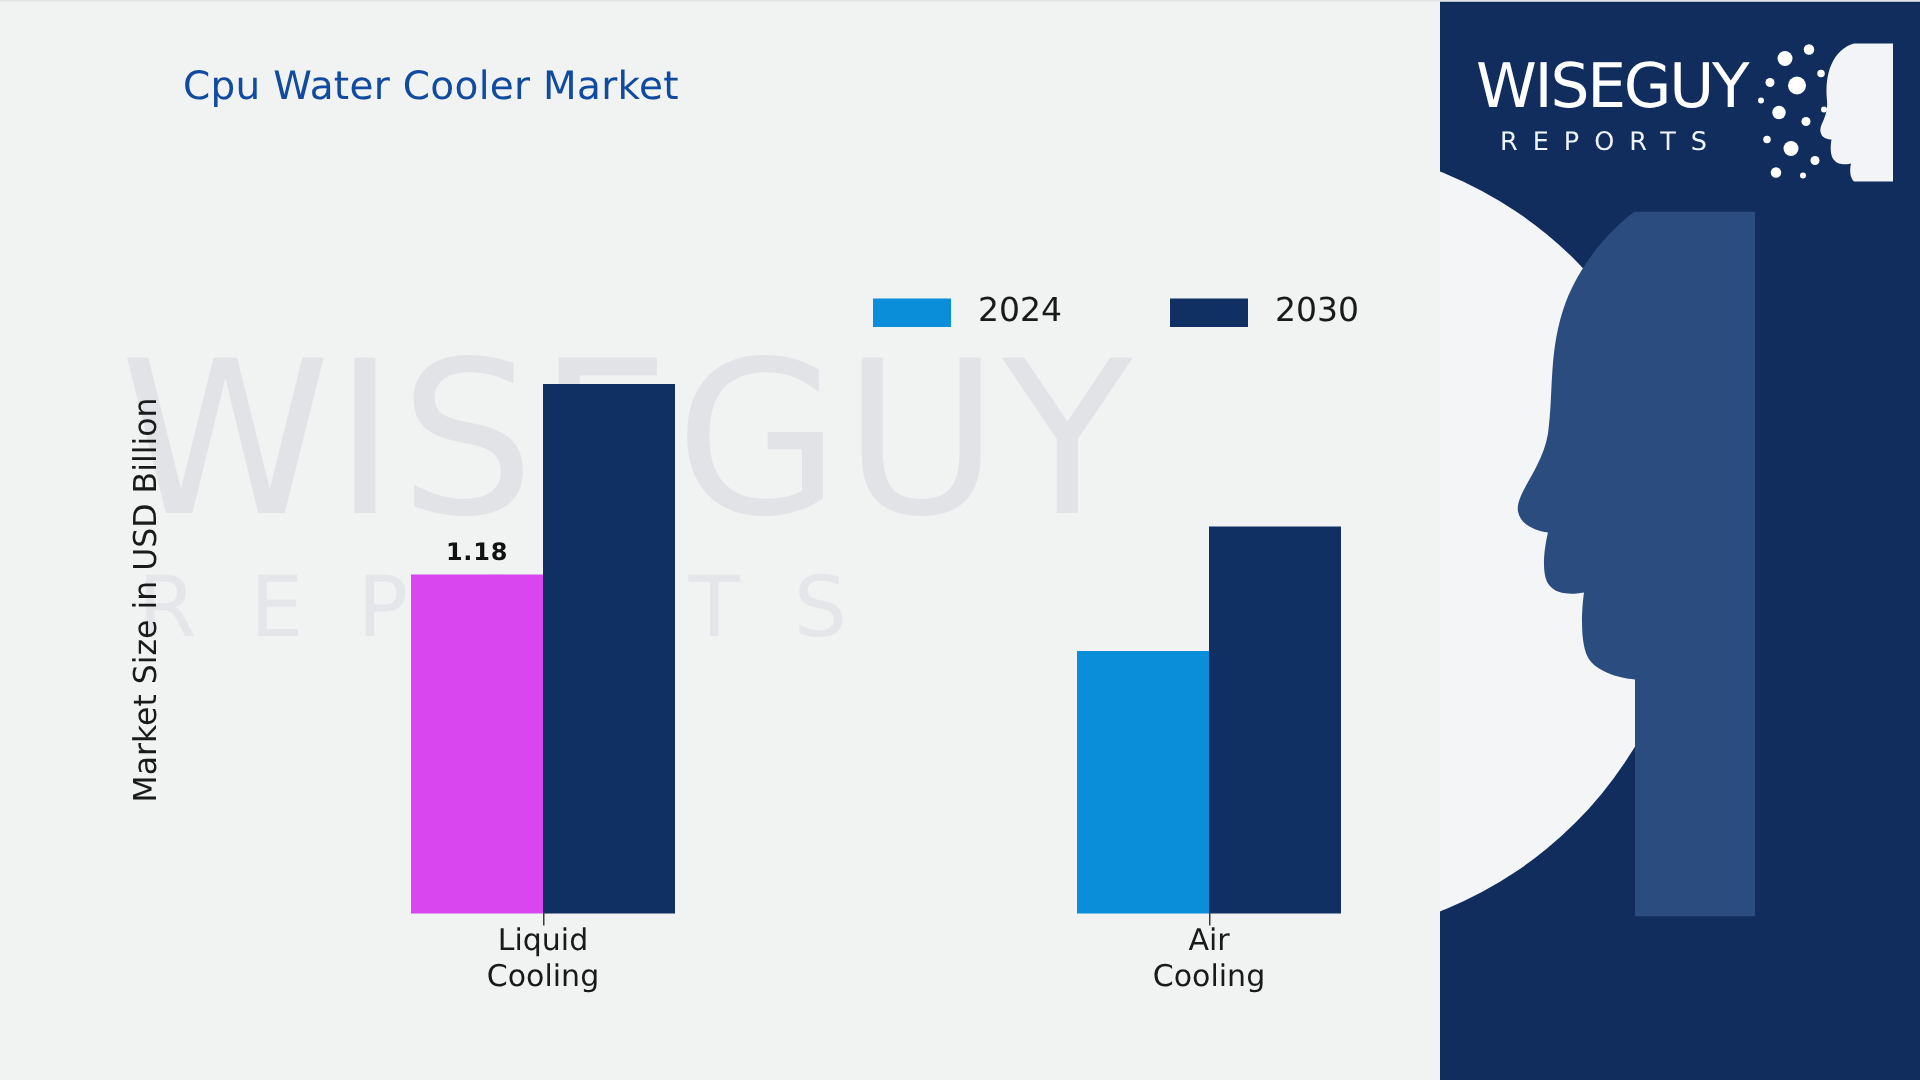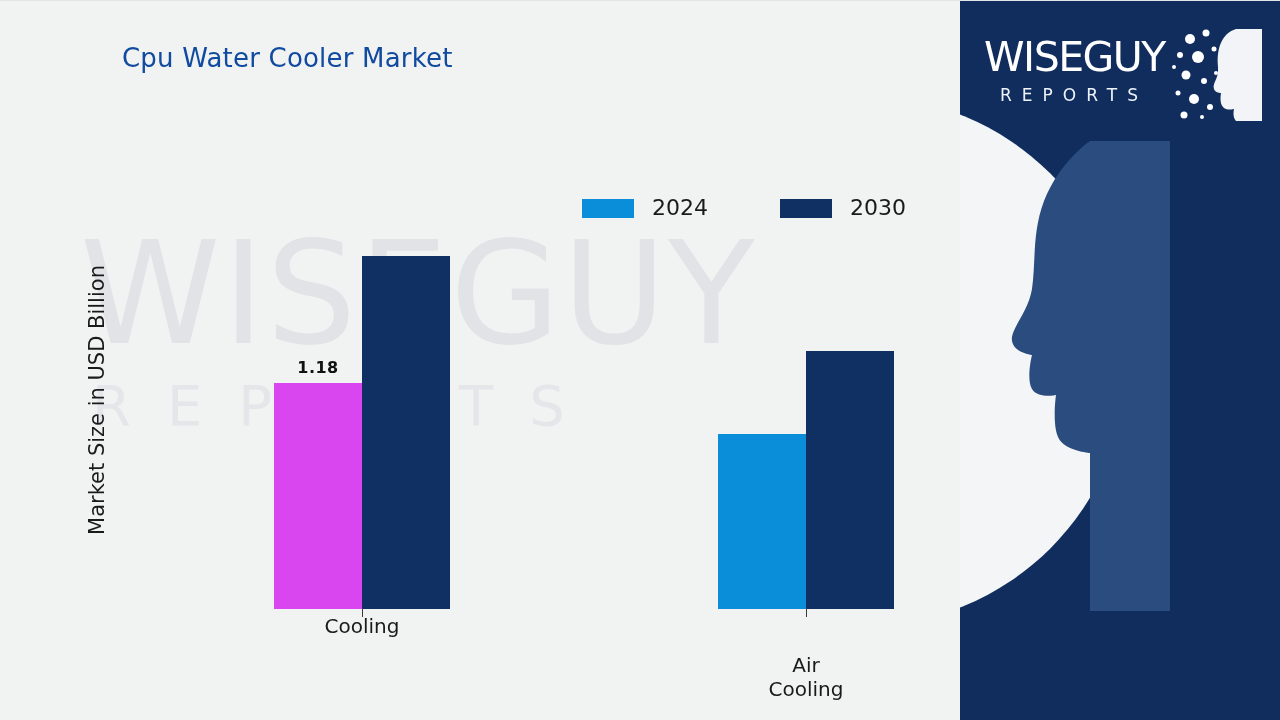--- a/index.html
+++ b/index.html
@@ -258,23 +258,24 @@
     <div class="bar-group" style="left:618px;">
       <div class="bar" style="height:175px;background:#0a8ed9;"></div>
       <div class="bar" style="height:258px;background:#102f63;"></div>
     </div>
   </div>
 
   <div class="tick" style="left:362px;"></div>
   <div class="tick" style="left:806px;"></div>
 
   <div class="cat-label" style="left:252px;">
+    <div>Liquid</div>
     <div>Cooling</div>
   </div>
-  <div class="cat-label" style="left:696px;margin-top:39px;">
+  <div class="cat-label" style="left:696px;">
     <div>Air</div>
     <div>Cooling</div>
   </div>
 
   <div class="right-panel">
     <div class="panel-arc"></div>
 
     <svg class="panel-dots" viewBox="0 0 400 430" xmlns="http://www.w3.org/2000/svg">
       <g fill="#c8d1dd" opacity="0.75">
         <circle cx="60" cy="60" r="26"></circle>

